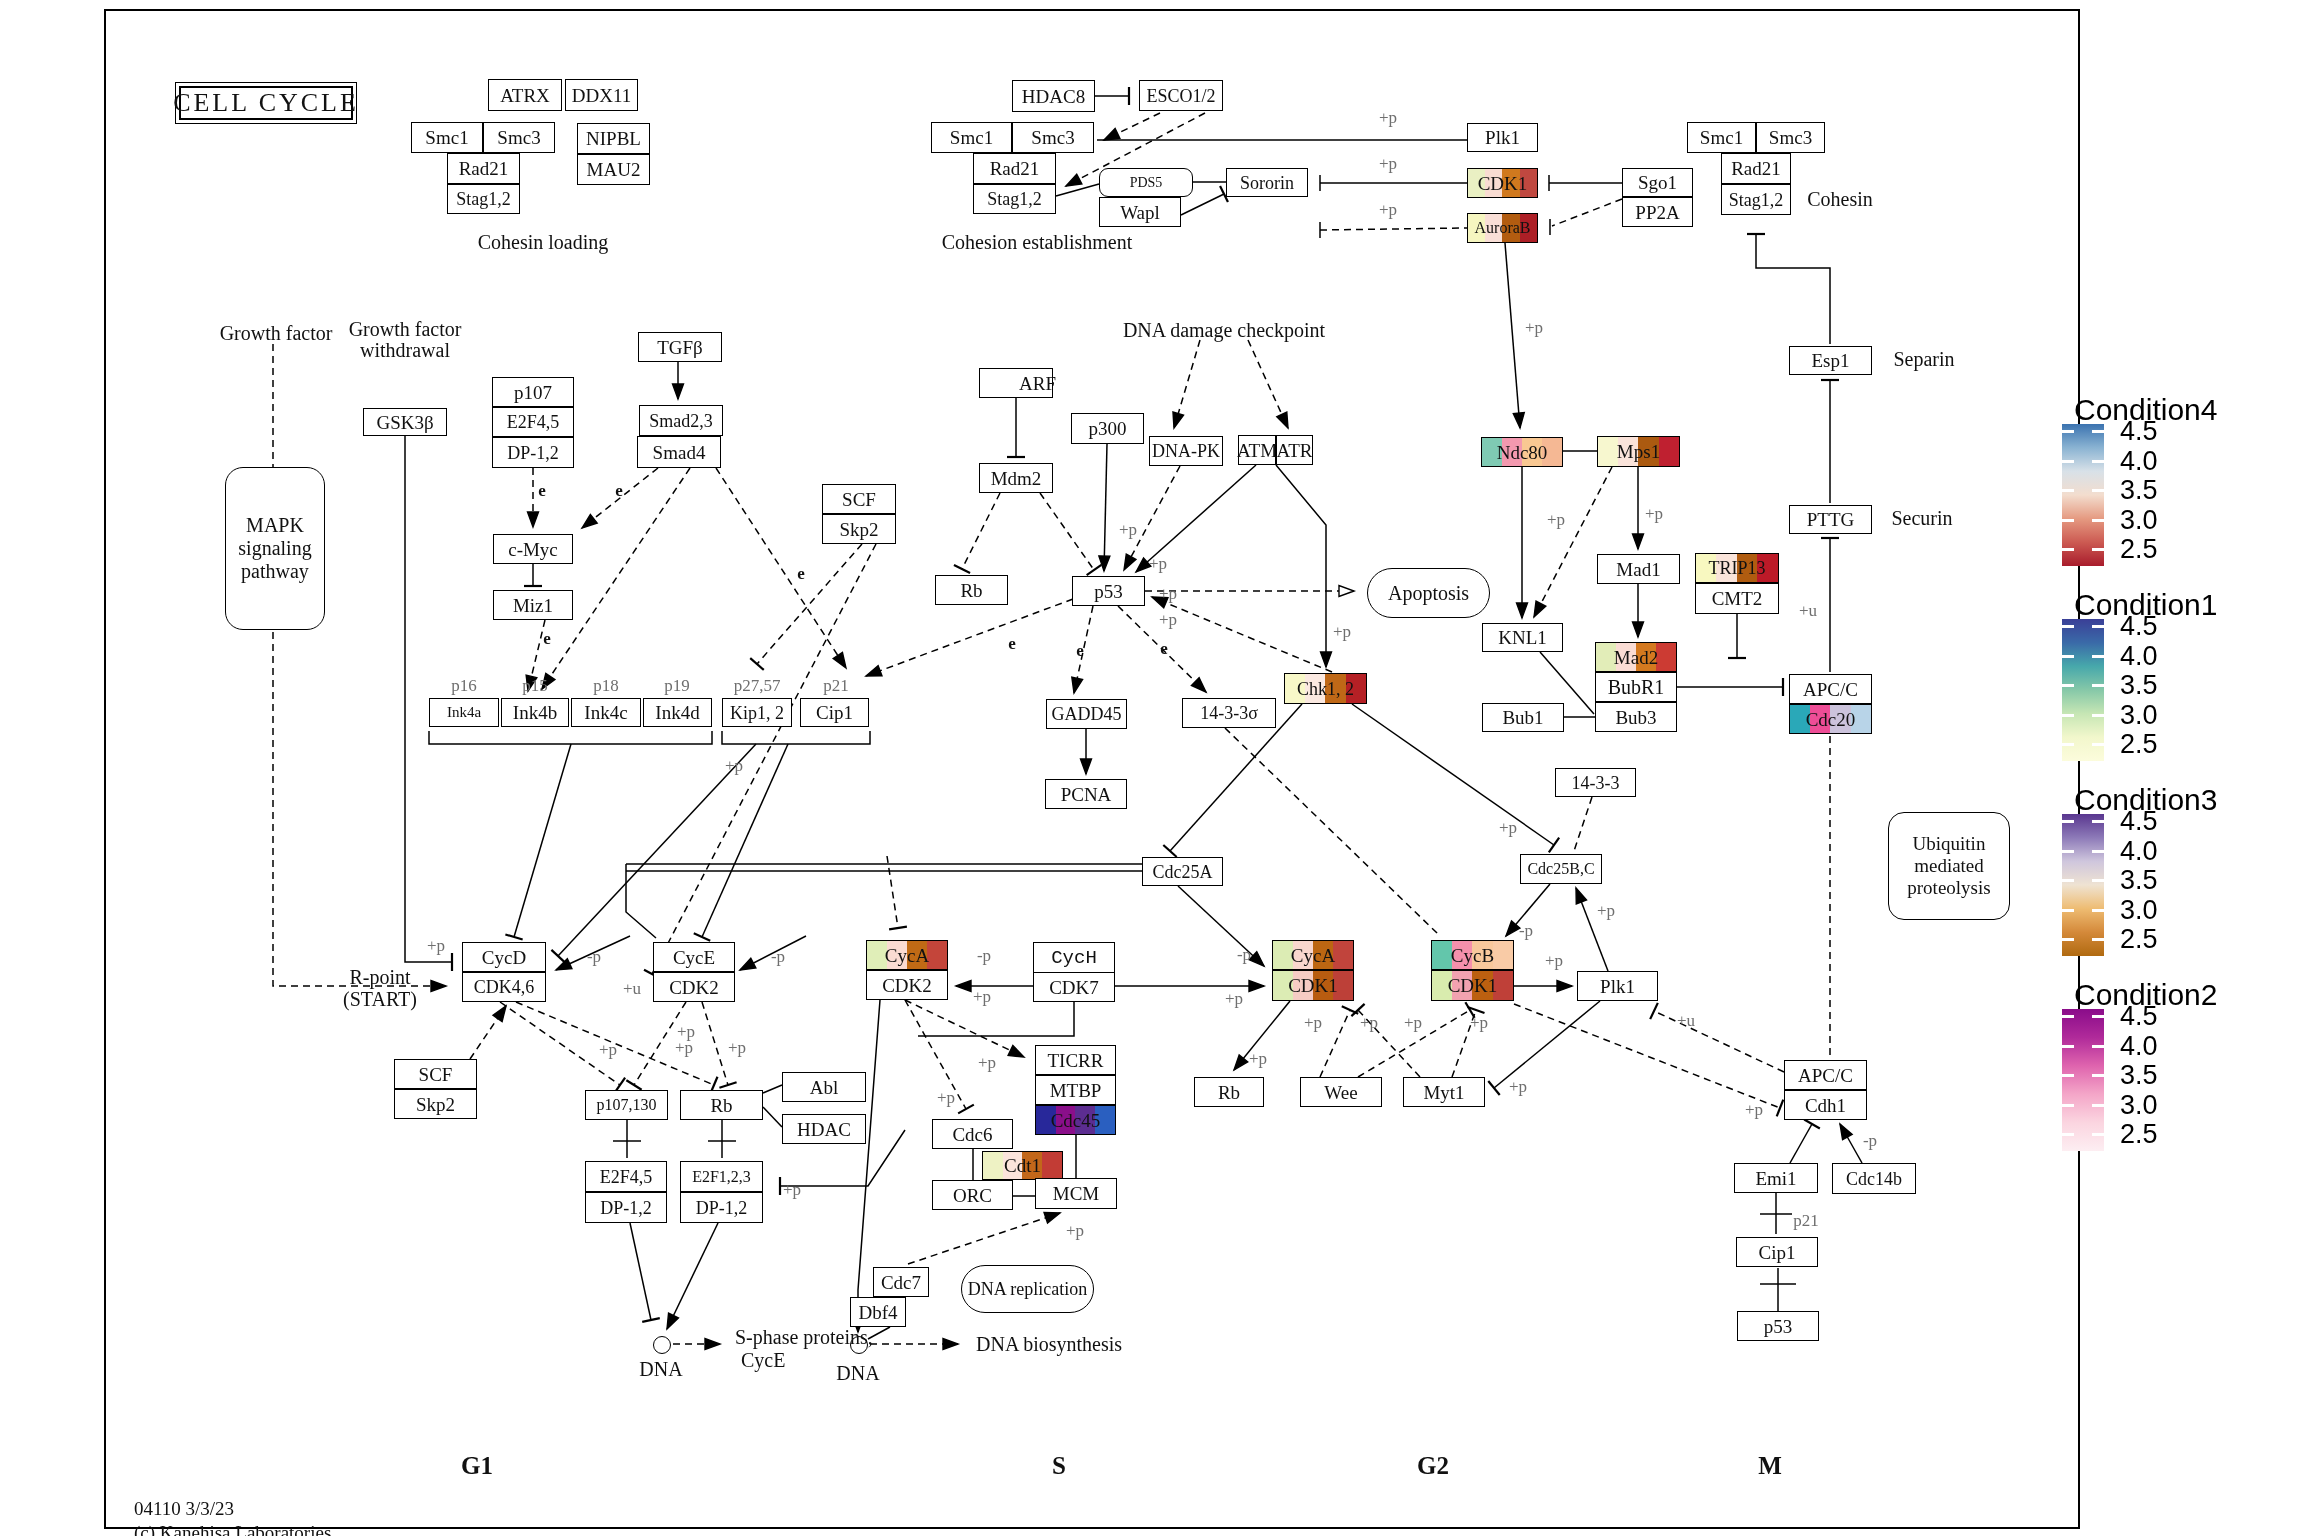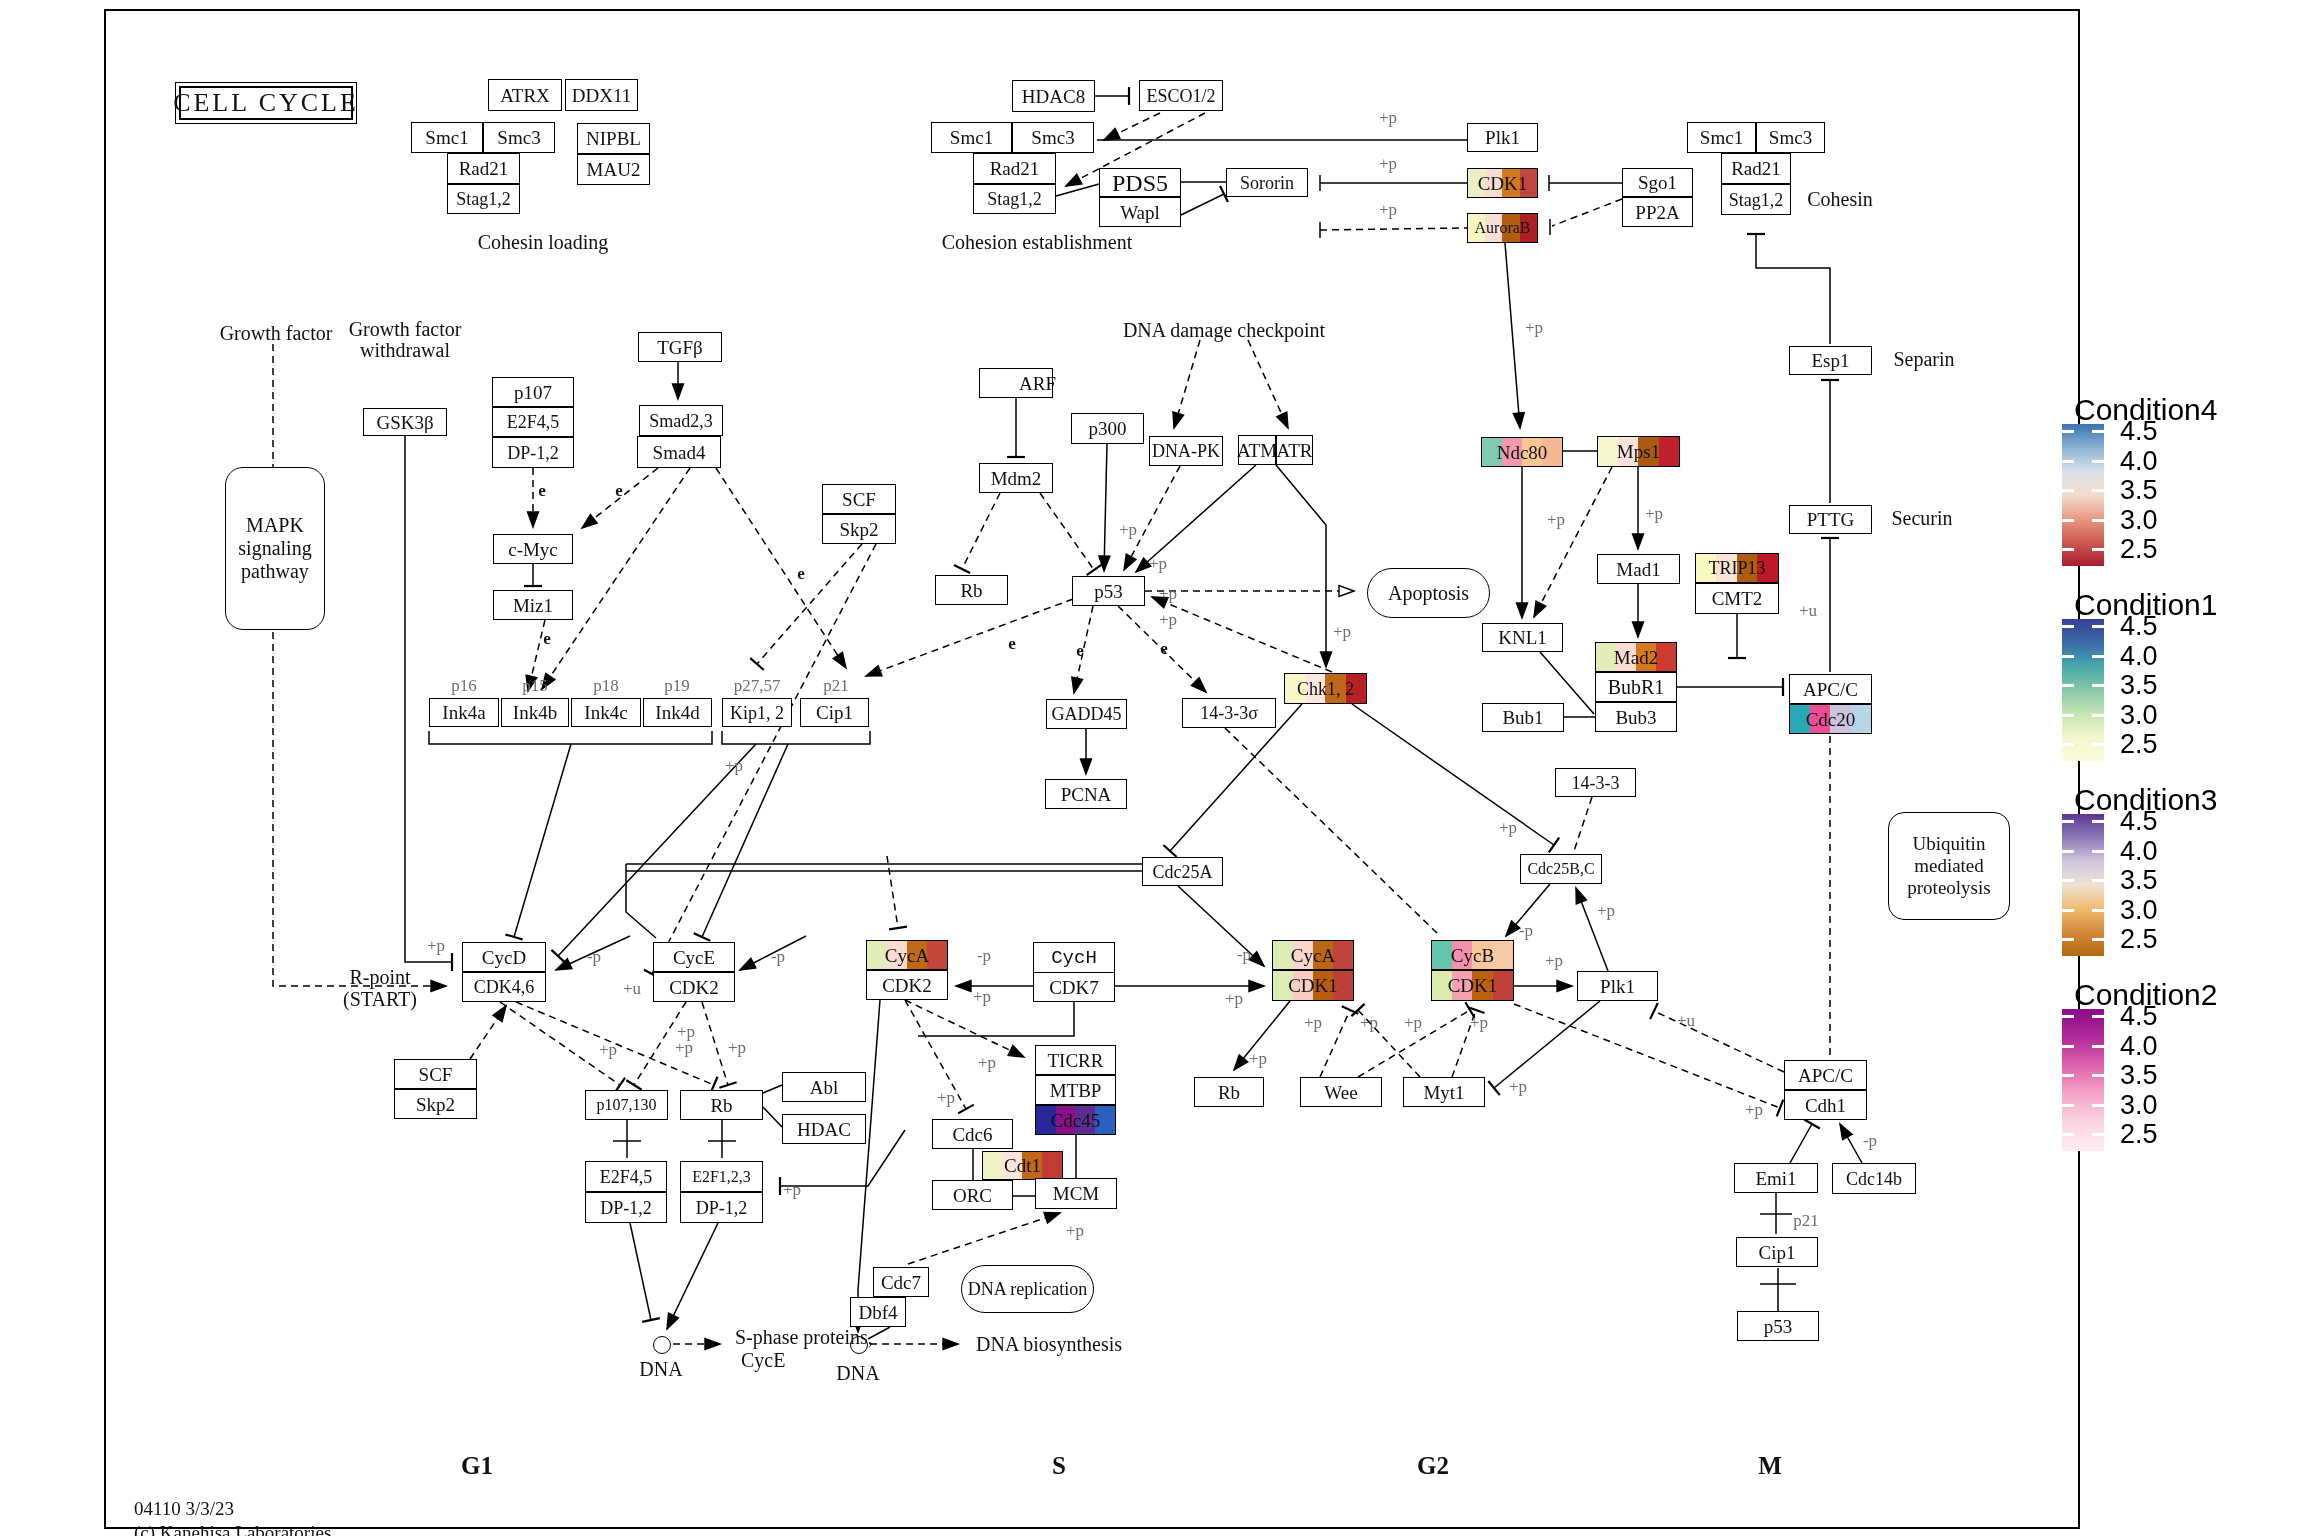--- a/index.html
+++ b/index.html
@@ -235,21 +235,21 @@
       <div class="node" style="left: 447px; top: 153px; width: 73px; height: 31px; font-size: 19px;">Rad21</div>
       <div class="node" style="left: 447px; top: 184px; width: 73px; height: 30px; font-size: 18px;">Stag1,2</div>
       <div class="node" style="left: 577px; top: 123px; width: 73px; height: 31px; font-size: 19px;">NIPBL</div>
       <div class="node" style="left: 577px; top: 154px; width: 73px; height: 31px; font-size: 19px;">MAU2</div>
       <div class="node" style="left: 1012px; top: 80px; width: 83px; height: 32px; font-size: 19px;">HDAC8</div>
       <div class="node" style="left: 1139px; top: 80px; width: 84px; height: 31px; font-size: 18px;">ESCO1/2</div>
       <div class="node" style="left: 931px; top: 122px; width: 81px; height: 31px; font-size: 19px;">Smc1</div>
       <div class="node" style="left: 1012px; top: 122px; width: 82px; height: 31px; font-size: 19px;">Smc3</div>
       <div class="node" style="left: 973px; top: 153px; width: 83px; height: 31px; font-size: 19px;">Rad21</div>
       <div class="node" style="left: 973px; top: 184px; width: 83px; height: 30px; font-size: 18px;">Stag1,2</div>
-      <div class="node" style="left: 1099px; top: 168px; width: 82px; height: 29px; font-size: 24px;">PDS5</div>
+      <div class="node" style="left: 1099px; top: 168px; width: 94px; height: 29px; font-size: 14px; border-radius: 9px;">PDS5</div>
       <div class="node" style="left: 1099px; top: 197px; width: 82px; height: 30px; font-size: 19px;">Wapl</div>
       <div class="node" style="left: 1226px; top: 168px; width: 82px; height: 29px; font-size: 18px;">Sororin</div>
       <div class="node" style="left: 1467px; top: 123px; width: 71px; height: 29px; font-size: 19px;">Plk1</div>
       <div class="node" style="left: 1467px; top: 168px; width: 71px; height: 30px; font-size: 19px; background: linear-gradient(90deg, rgb(234, 240, 195) 0px, rgb(234, 240, 195) 25%, rgb(249, 220, 210) 25%, rgb(249, 220, 210) 50%, rgb(208, 121, 30) 50%, rgb(208, 121, 30) 75%, rgb(192, 72, 64) 75%, rgb(192, 72, 64) 100%);">CDK1</div>
       <div class="node" style="left: 1467px; top: 213px; width: 71px; height: 30px; font-size: 16px; background: linear-gradient(90deg, rgb(246, 246, 192) 0px, rgb(246, 246, 192) 25%, rgb(249, 223, 215) 25%, rgb(249, 223, 215) 50%, rgb(178, 92, 16) 50%, rgb(178, 92, 16) 75%, rgb(173, 31, 38) 75%, rgb(173, 31, 38) 100%);">AuroraB</div>
       <div class="node" style="left: 1622px; top: 168px; width: 71px; height: 29px; font-size: 19px;">Sgo1</div>
       <div class="node" style="left: 1622px; top: 197px; width: 71px; height: 30px; font-size: 19px;">PP2A</div>
       <div class="node" style="left: 1687px; top: 122px; width: 69px; height: 31px; font-size: 19px;">Smc1</div>
       <div class="node" style="left: 1756px; top: 122px; width: 69px; height: 31px; font-size: 19px;">Smc3</div>
       <div class="node" style="left: 1721px; top: 153px; width: 70px; height: 31px; font-size: 19px;">Rad21</div>
@@ -270,21 +270,21 @@
       <div class="node" style="left: 1071px; top: 413px; width: 73px; height: 31px; font-size: 19px;">p300</div>
       <div class="node" style="left: 1149px; top: 436px; width: 74px; height: 30px; font-size: 18px;">DNA-PK</div>
       <div class="node" style="left: 1238px; top: 435px; width: 38px; height: 30px; font-size: 19px;">ATM</div>
       <div class="node" style="left: 1276px; top: 435px; width: 37px; height: 30px; font-size: 19px;">ATR</div>
       <div class="node" style="left: 935px; top: 575px; width: 73px; height: 30px; font-size: 19px;">Rb</div>
       <div class="node" style="left: 1072px; top: 576px; width: 73px; height: 30px; font-size: 19px;">p53</div>
       <div class="node" style="left: 1284px; top: 673px; width: 83px; height: 31px; font-size: 18px; background: linear-gradient(90deg, rgb(248, 248, 200) 0px, rgb(248, 248, 200) 25%, rgb(251, 233, 225) 25%, rgb(251, 233, 225) 50%, rgb(191, 104, 23) 50%, rgb(191, 104, 23) 75%, rgb(181, 32, 37) 75%, rgb(181, 32, 37) 100%);">Chk1, 2</div>
       <div class="node" style="left: 1046px; top: 699px; width: 81px; height: 30px; font-size: 18px;">GADD45</div>
       <div class="node" style="left: 1182px; top: 698px; width: 94px; height: 30px; font-size: 18px;">14-3-3σ</div>
       <div class="node" style="left: 1045px; top: 779px; width: 82px; height: 30px; font-size: 19px;">PCNA</div>
-      <div class="node" style="left: 429px; top: 698px; width: 70px; height: 29px; font-size: 19px;">Ink4a</div>
+      <div class="node" style="left: 429px; top: 698px; width: 70px; height: 29px; font-size: 15px;">Ink4a</div>
       <div class="node" style="left: 501px; top: 698px; width: 68px; height: 29px; font-size: 19px;">Ink4b</div>
       <div class="node" style="left: 571px; top: 698px; width: 70px; height: 29px; font-size: 19px;">Ink4c</div>
       <div class="node" style="left: 643px; top: 698px; width: 69px; height: 29px; font-size: 19px;">Ink4d</div>
       <div class="node" style="left: 722px; top: 698px; width: 70px; height: 29px; font-size: 18px;">Kip1, 2</div>
       <div class="node" style="left: 800px; top: 698px; width: 69px; height: 29px; font-size: 19px;">Cip1</div>
       <div class="node" style="left: 1481px; top: 437px; width: 82px; height: 30px; font-size: 19px; background: linear-gradient(90deg, rgb(127, 202, 179) 0px, rgb(127, 202, 179) 25%, rgb(243, 153, 175) 25%, rgb(243, 153, 175) 50%, rgb(249, 200, 146) 50%, rgb(249, 200, 146) 75%, rgb(245, 184, 148) 75%, rgb(245, 184, 148) 100%);">Ndc80</div>
       <div class="node" style="left: 1597px; top: 436px; width: 83px; height: 31px; font-size: 19px; background: linear-gradient(90deg, rgb(247, 247, 207) 0px, rgb(247, 247, 207) 25%, rgb(250, 227, 218) 25%, rgb(250, 227, 218) 50%, rgb(171, 90, 16) 50%, rgb(171, 90, 16) 75%, rgb(191, 32, 48) 75%, rgb(191, 32, 48) 100%);">Mps1</div>
       <div class="node" style="left: 1597px; top: 554px; width: 83px; height: 30px; font-size: 19px;">Mad1</div>
       <div class="node" style="left: 1695px; top: 553px; width: 84px; height: 30px; font-size: 18px; background: linear-gradient(90deg, rgb(248, 248, 192) 0px, rgb(248, 248, 192) 25%, rgb(250, 228, 218) 25%, rgb(250, 228, 218) 50%, rgb(176, 92, 16) 50%, rgb(176, 92, 16) 75%, rgb(188, 26, 40) 75%, rgb(188, 26, 40) 100%);">TRIP13</div>
       <div class="node" style="left: 1695px; top: 583px; width: 84px; height: 31px; font-size: 19px;">CMT2</div>

